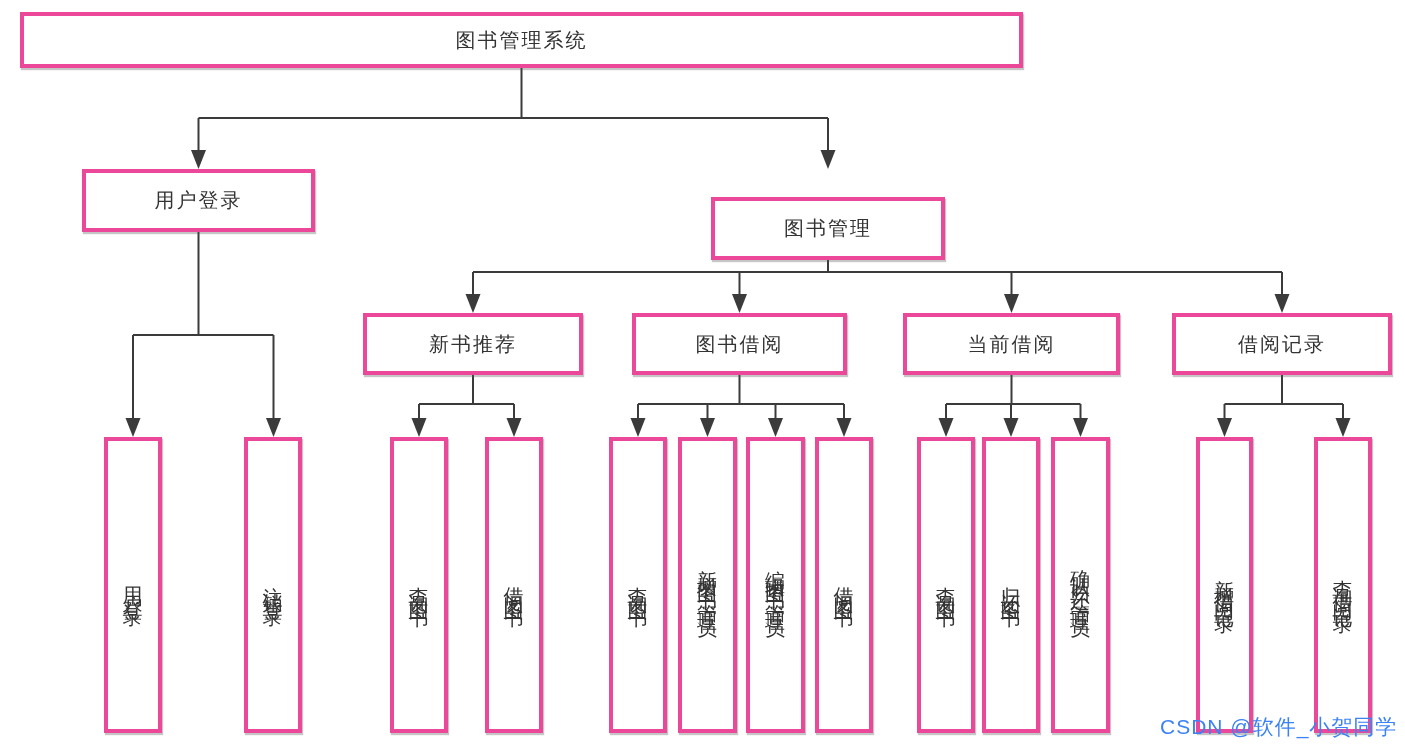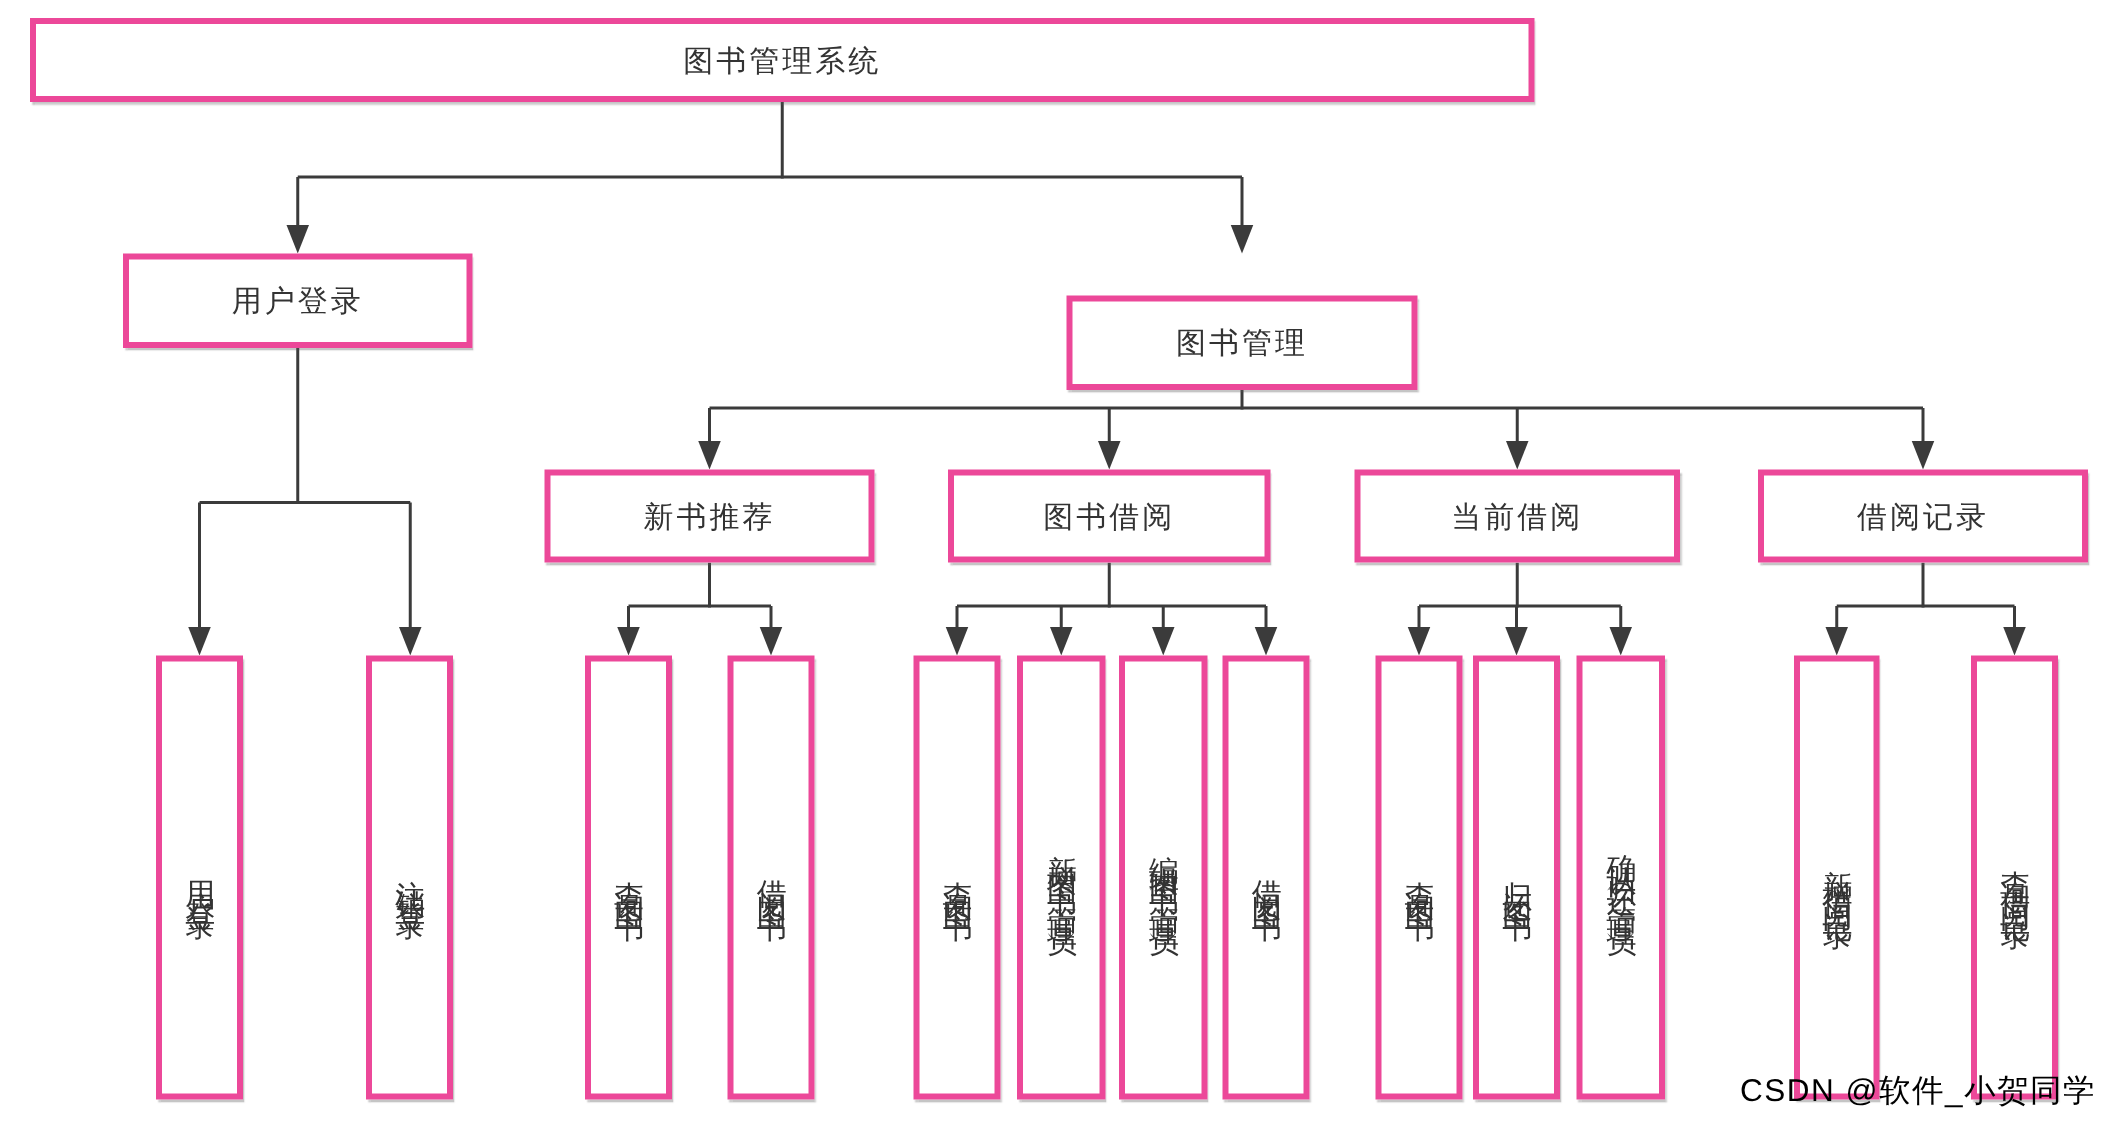--- a/index.html
+++ b/index.html
@@ -38,21 +38,21 @@
     letter-spacing: 7px;
     font-size: 20px;
     line-height: 1;
   }
   #watermark {
     position: absolute;
     left: 1160px;
     top: 713px;
     z-index: 3;
     font-size: 21px;
-    color: #000000;
+    color: #3b82f6;
     letter-spacing: 1px;
     white-space: nowrap;
   }
   svg line { stroke: #3b3b3b; stroke-width: 2; }
   svg polygon { fill: #3b3b3b; }
 </style>
 </head>
 <body>
 
 <div id="stage">

